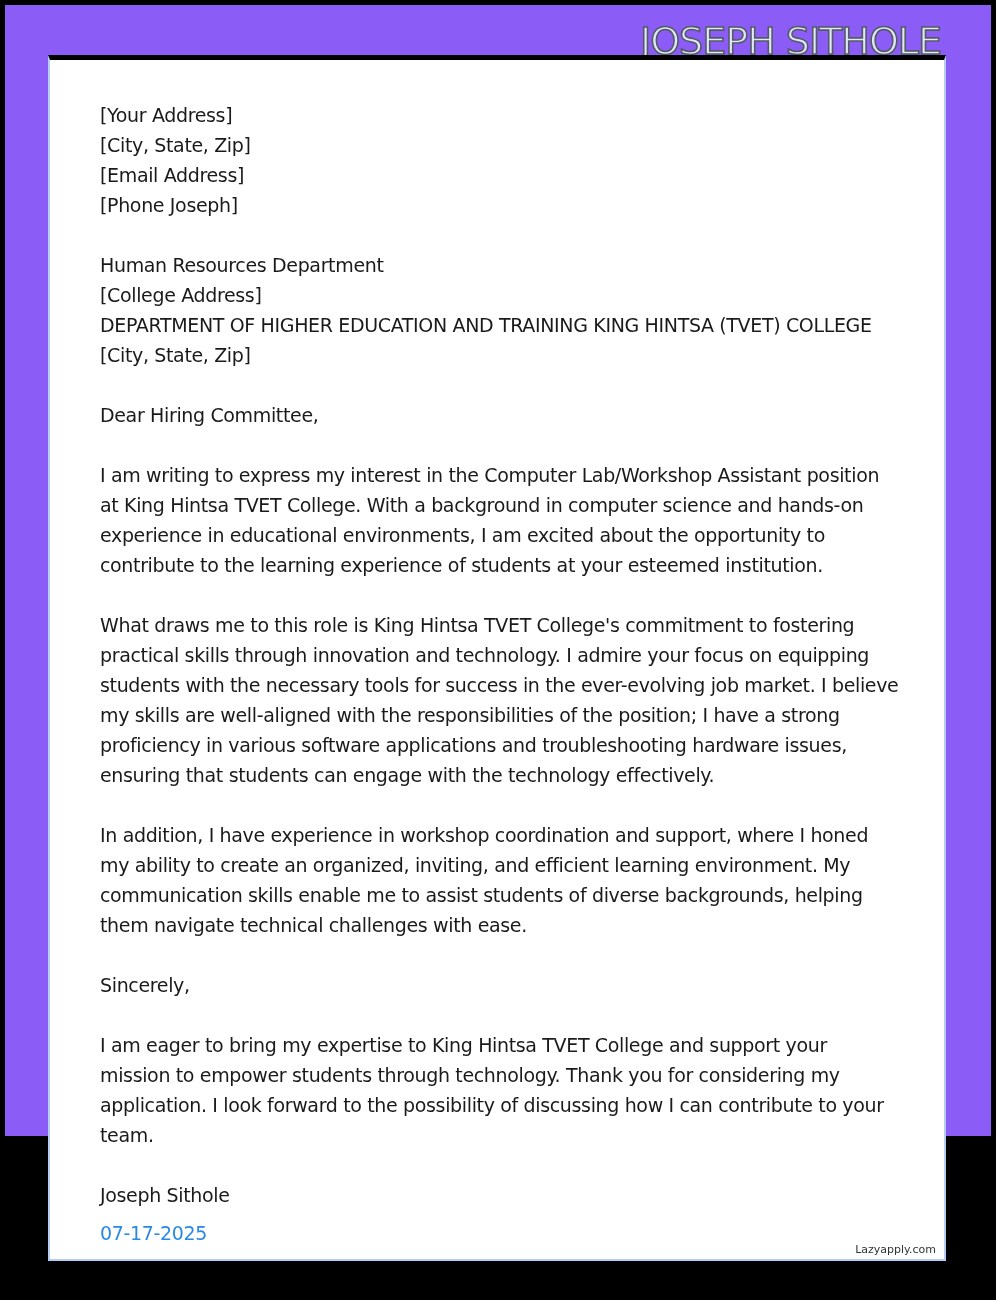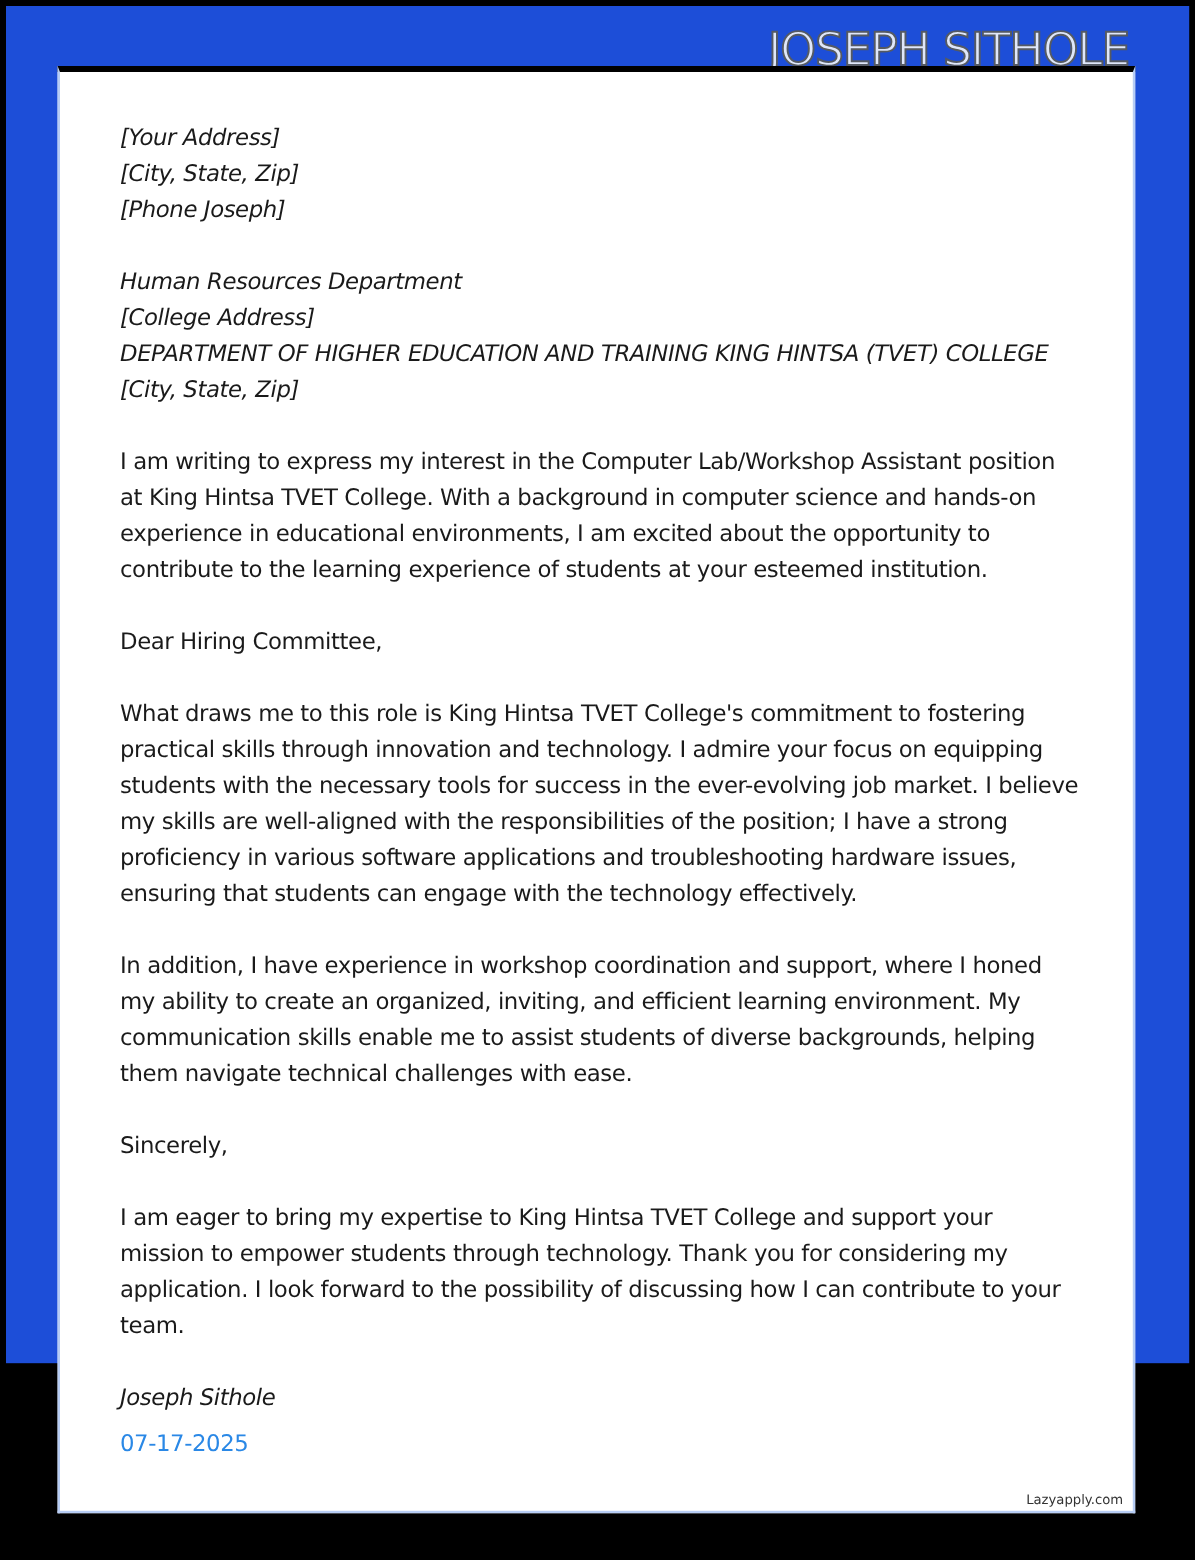--- a/index.html
+++ b/index.html
@@ -7,21 +7,21 @@
     width: 996px; height: 1300px;
     background: #000;
     position: relative;
     overflow: hidden;
     font-family: "DejaVu Sans", sans-serif;
   }
   .frame {
     position: absolute;
     left: 5px; top: 5px;
     width: 986px; height: 1131px;
-    background: #1d4ed8;
+    background: #8b5cf6;
   }
   .name-header {
     position: absolute;
     right: 50px; top: 14px;
     font-family: "DejaVu Sans", sans-serif;
     font-size: 38px;
     letter-spacing: -1px;
     color: #dfe7fa;
     -webkit-text-stroke: 1.6px #555a63;
     line-height: 44px;
@@ -40,21 +40,21 @@
   }
   .content {
     position: absolute;
     left: 50px; top: 40px;
     width: 800px;
     font-size: 19px;
     line-height: 30px;
     color: #1a1a1a;
     letter-spacing: -0.35px;
   }
-  .line { display: block; white-space: nowrap; font-style: italic; }
+  .line { display: block; white-space: nowrap; }
   .gap { display: block; height: 30px; }
   .para { display: block; margin: 0 0 30px 0; }
   .date { color: #2a88e6; display: block; margin-top: 8px; }
   .footer-mark {
     position: absolute;
     right: 8px; bottom: 0px;
     font-size: 11px;
     color: #333;
     line-height: 18px;
   }
@@ -63,32 +63,33 @@
 <body>
 
 <div class="frame">
   <div class="name-header">JOSEPH SITHOLE</div>
 
   <div class="page">
     <div class="content">
       <div>
         <span class="line">[Your Address]</span>
         <span class="line">[City, State, Zip]</span>
+        <span class="line">[Email Address]</span>
         <span class="line">[Phone Joseph]</span>
       </div>
       <span class="gap"></span>
       <div>
         <span class="line">Human Resources Department</span>
         <span class="line">[College Address]</span>
         <span class="line">DEPARTMENT OF HIGHER EDUCATION AND TRAINING KING HINTSA (TVET) COLLEGE</span>
         <span class="line">[City, State, Zip]</span>
       </div>
       <span class="gap"></span>
+      <span class="para">Dear Hiring Committee,</span>
       <span class="para">I am writing to express my interest in the Computer Lab/Workshop Assistant position at King Hintsa TVET College. With a background in computer science and hands-on experience in educational environments, I am excited about the opportunity to contribute to the learning experience of students at your esteemed institution.</span>
-      <span class="para">Dear Hiring Committee,</span>
       <span class="para">What draws me to this role is King Hintsa TVET College's commitment to fostering practical skills through innovation and technology. I admire your focus on equipping students with the necessary tools for success in the ever-evolving job market. I believe my skills are well-aligned with the responsibilities of the position; I have a strong proficiency in various software applications and troubleshooting hardware issues, ensuring that students can engage with the technology effectively.</span>
       <span class="para">In addition, I have experience in workshop coordination and support, where I honed my ability to create an organized, inviting, and efficient learning environment. My communication skills enable me to assist students of diverse backgrounds, helping them navigate technical challenges with ease.</span>
       <span class="para">Sincerely,</span>
       <span class="para">I am eager to bring my expertise to King Hintsa TVET College and support your mission to empower students through technology. Thank you for considering my application. I look forward to the possibility of discussing how I can contribute to your team.</span>
       <span class="line">Joseph Sithole</span>
       <span class="date">07-17-2025</span>
     </div>
     <div class="footer-mark">Lazyapply.com</div>
   </div>
 </div>

